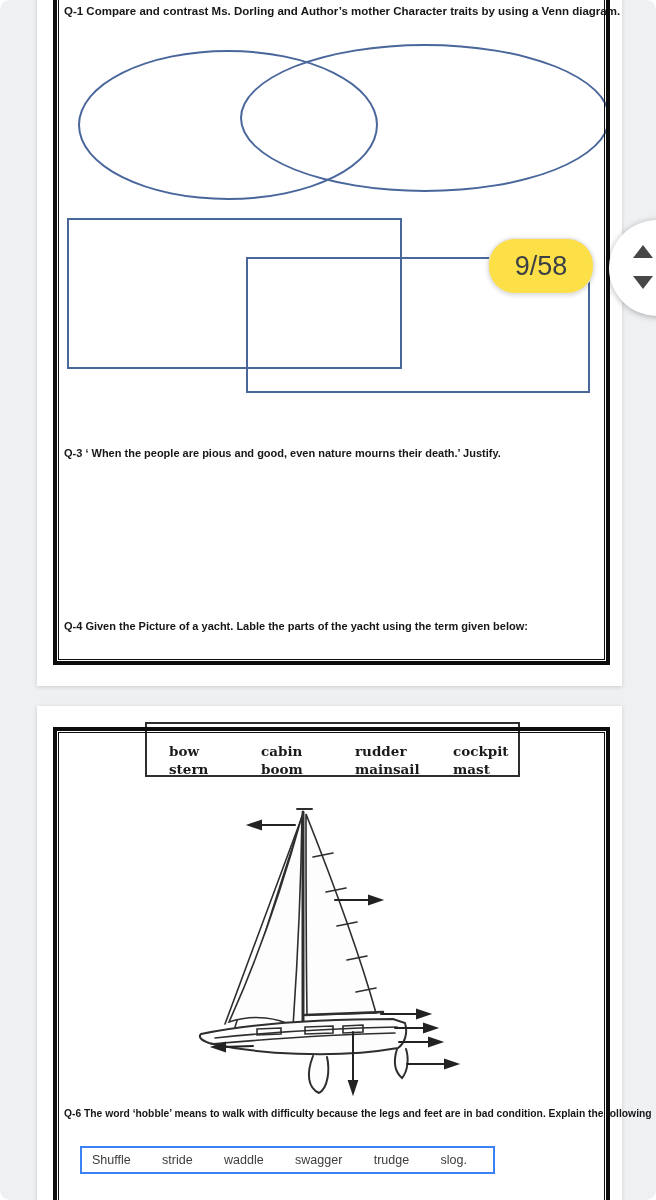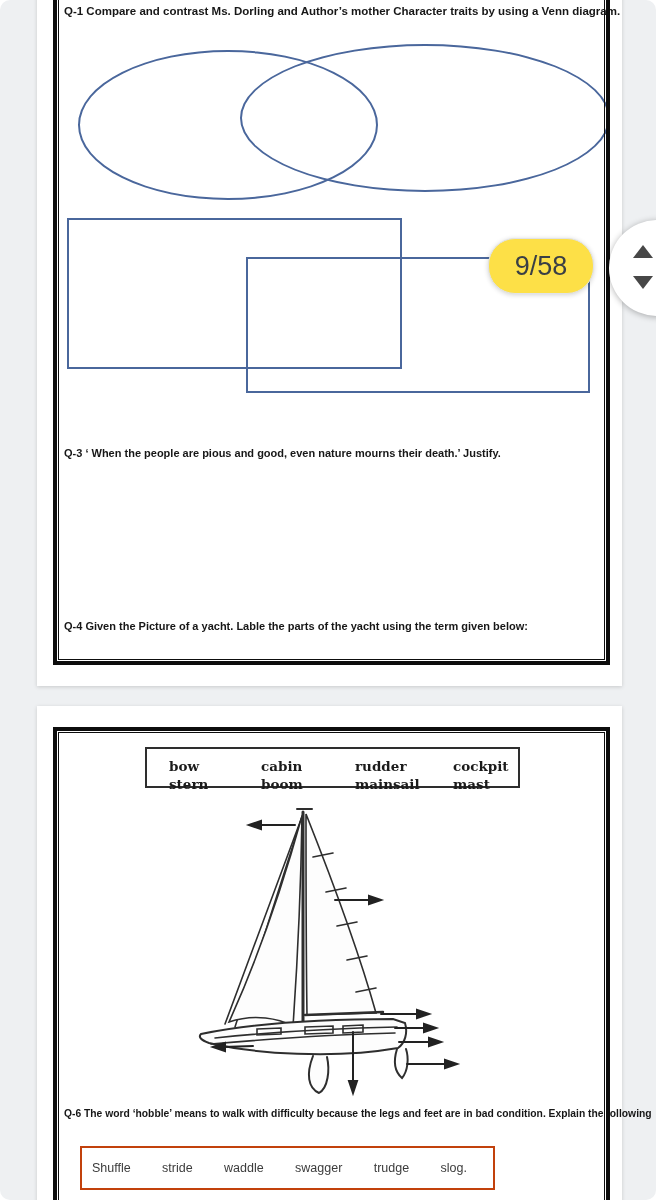--- a/index.html
+++ b/index.html
@@ -26,30 +26,30 @@
   .q-size-a { font-size:11.5px; }
   .q-size-b { font-size:11px; }
   .q-size-c { font-size:10.3px; line-height:19px; }
   .venn-ellipse {
     position:absolute; border:2px solid #4a679c; border-radius:50%; z-index:2;
   }
   .venn-rect {
     position:absolute; border:2px solid #4a679c; z-index:2;
   }
   .terms-box {
-    position:absolute; left:145px; top:747px; width:375px; height:41px;
+    position:absolute; left:145px; top:722px; width:375px; height:55px;
     border:2px solid #2e2e2e; box-sizing:border-box; z-index:2;
     display:grid; grid-template-columns:92px 94px 98px 1fr;
-    padding:8px 0 0 22px; font-family:"DejaVu Serif", serif;
+    padding:18px 0 0 22px; font-family:"DejaVu Serif", serif;
     font-weight:bold; font-size:13.5px; line-height:18px; color:#1b1b1b;
   }
   .yacht-svg { position:absolute; left:185px; top:800px; z-index:2; }
   .words-box {
-    position:absolute; left:80px; top:1146px; width:415px; height:44px;
-    border:2px solid #c2410c; box-sizing:border-box; z-index:2;
+    position:absolute; left:80px; top:1146px; width:415px; height:28px;
+    border:2px solid #3b82f6; box-sizing:border-box; z-index:2;
     display:flex; justify-content:space-between; align-items:center;
     padding:0 26px 0 10px; font-size:12.5px; color:#3c3c3c;
   }
   .page-badge {
     position:absolute; left:488px; top:238px; width:104px; height:54px;
     background:#fde047; border:1px solid #e1e3e6; border-radius:27px;
     box-shadow:0 1px 5px rgba(0,0,0,0.18); z-index:10;
     display:flex; align-items:center; justify-content:center;
     font-size:27px; color:#3a3f45;
   }

